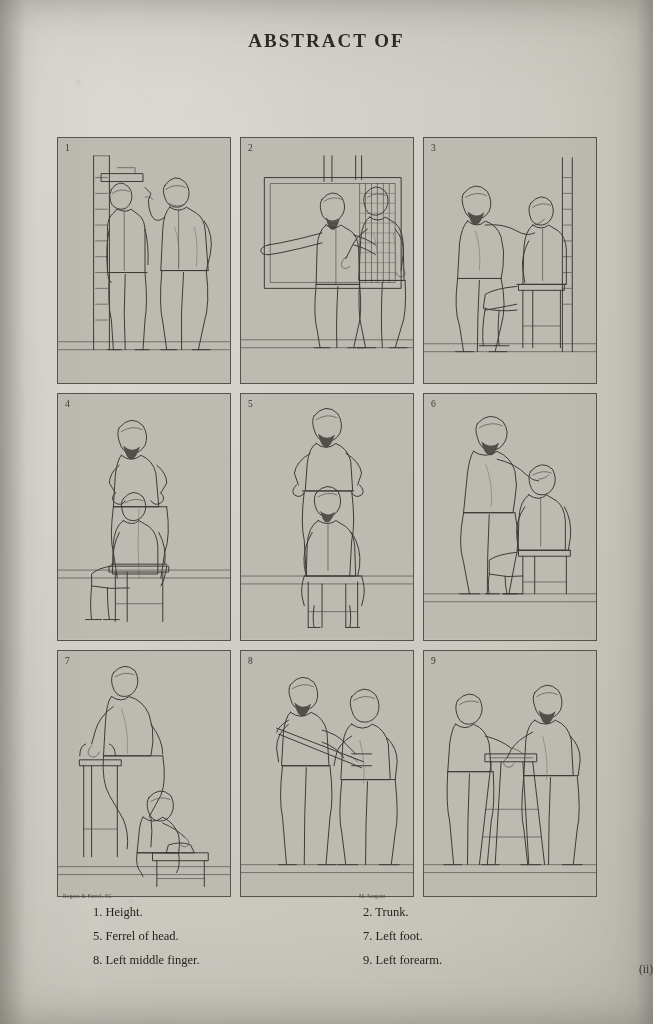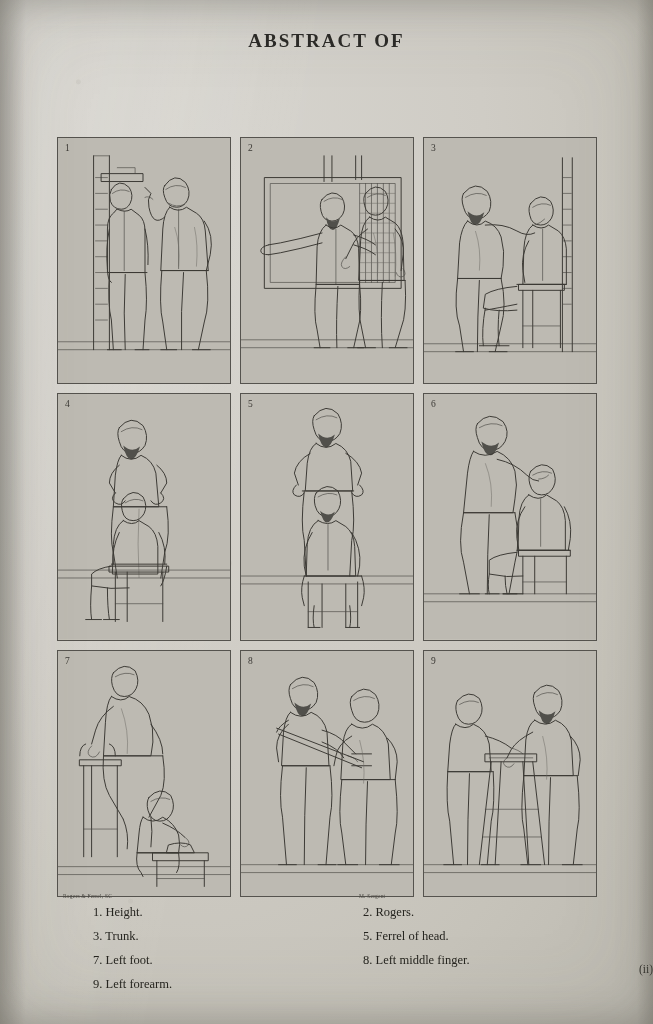--- a/index.html
+++ b/index.html
@@ -536,24 +536,20 @@
   </div>
 
   <div class="caption">
     <div class="cap-grid">
       <div class="cap-cell">
         <span class="n">1.</span>
         <span>Height.</span>
       </div>
       <div class="cap-cell">
         <span class="n">2.</span>
-        <span>Rogers.</span>
-      </div>
-      <div class="cap-cell">
-        <span class="n">3.</span>
         <span>Trunk.</span>
       </div>
       <div class="cap-cell">
         <span class="n">5.</span>
         <span>Ferrel of head.</span>
       </div>
       <div class="cap-cell">
         <span class="n">7.</span>
         <span>Left foot.</span>
       </div>

